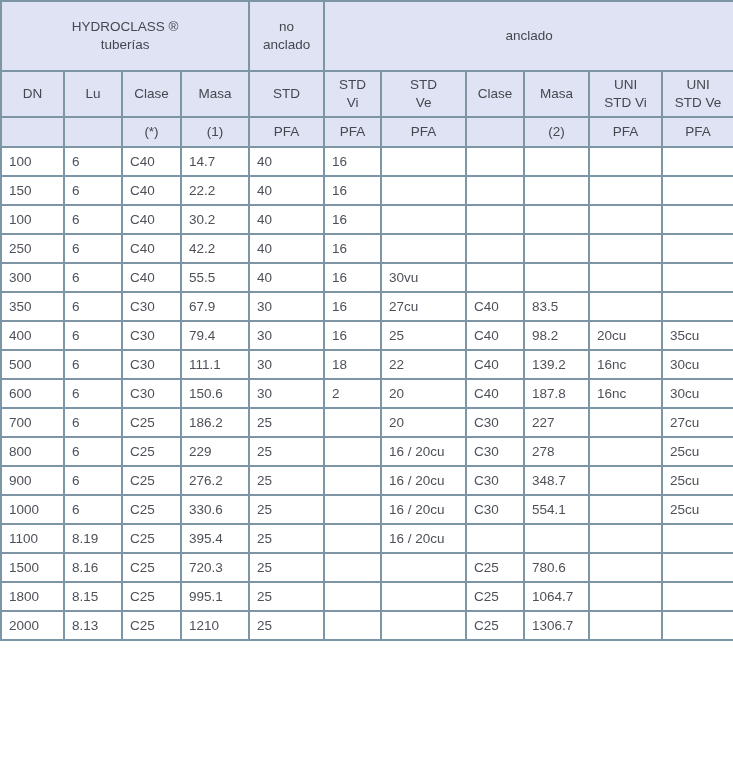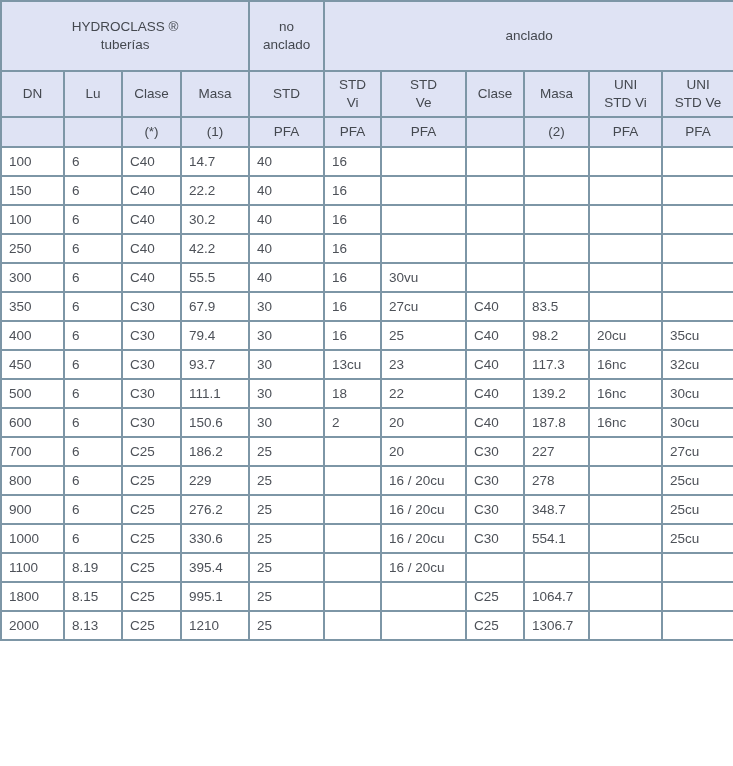--- a/index.html
+++ b/index.html
@@ -190,33 +190,20 @@
         <td>79.4</td>
         <td>30</td>
         <td>16</td>
         <td>25</td>
         <td>C40</td>
         <td>98.2</td>
         <td>20cu</td>
         <td>35cu</td>
       </tr>
       <tr>
-        <td>450</td>
-        <td>6</td>
-        <td>C30</td>
-        <td>93.7</td>
-        <td>30</td>
-        <td>13cu</td>
-        <td>23</td>
-        <td>C40</td>
-        <td>117.3</td>
-        <td>16nc</td>
-        <td>32cu</td>
-      </tr>
-      <tr>
         <td>500</td>
         <td>6</td>
         <td>C30</td>
         <td>111.1</td>
         <td>30</td>
         <td>18</td>
         <td>22</td>
         <td>C40</td>
         <td>139.2</td>
         <td>16nc</td>
@@ -294,20 +281,33 @@
         <td>395.4</td>
         <td>25</td>
         <td></td>
         <td>16 / 20cu</td>
         <td></td>
         <td></td>
         <td></td>
         <td></td>
       </tr>
       <tr>
+        <td>1500</td>
+        <td>8.16</td>
+        <td>C25</td>
+        <td>720.3</td>
+        <td>25</td>
+        <td></td>
+        <td></td>
+        <td>C25</td>
+        <td>780.6</td>
+        <td></td>
+        <td></td>
+      </tr>
+      <tr>
         <td>1800</td>
         <td>8.15</td>
         <td>C25</td>
         <td>995.1</td>
         <td>25</td>
         <td></td>
         <td></td>
         <td>C25</td>
         <td>1064.7</td>
         <td></td>

